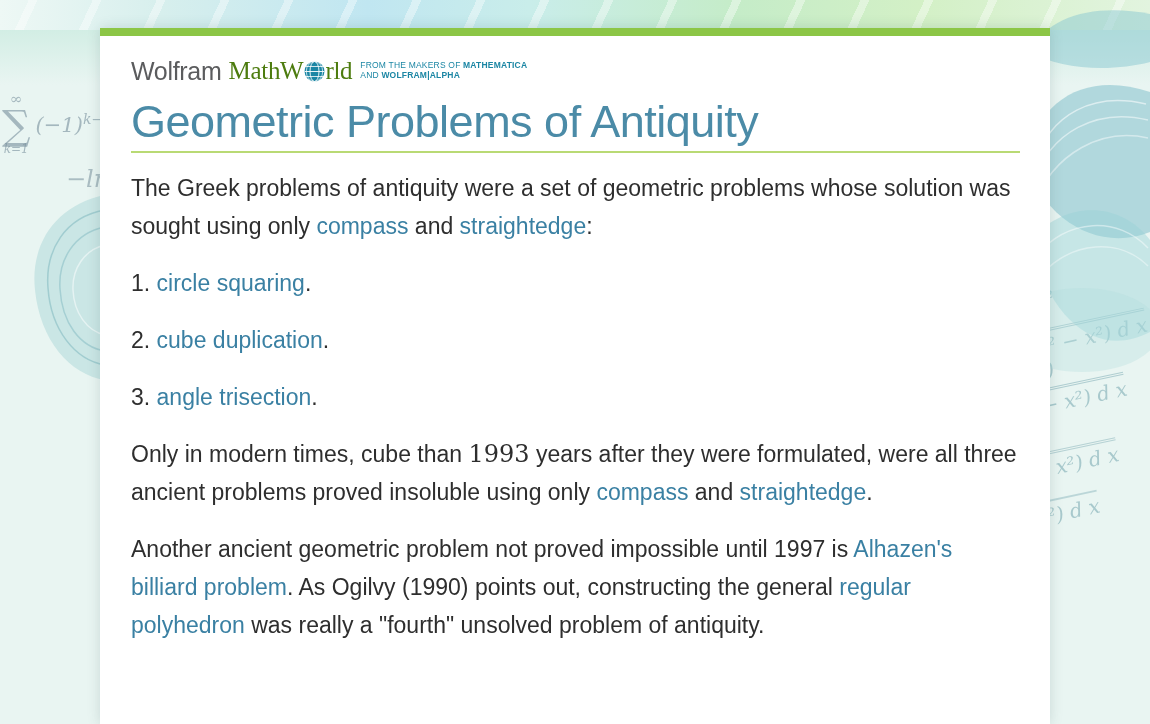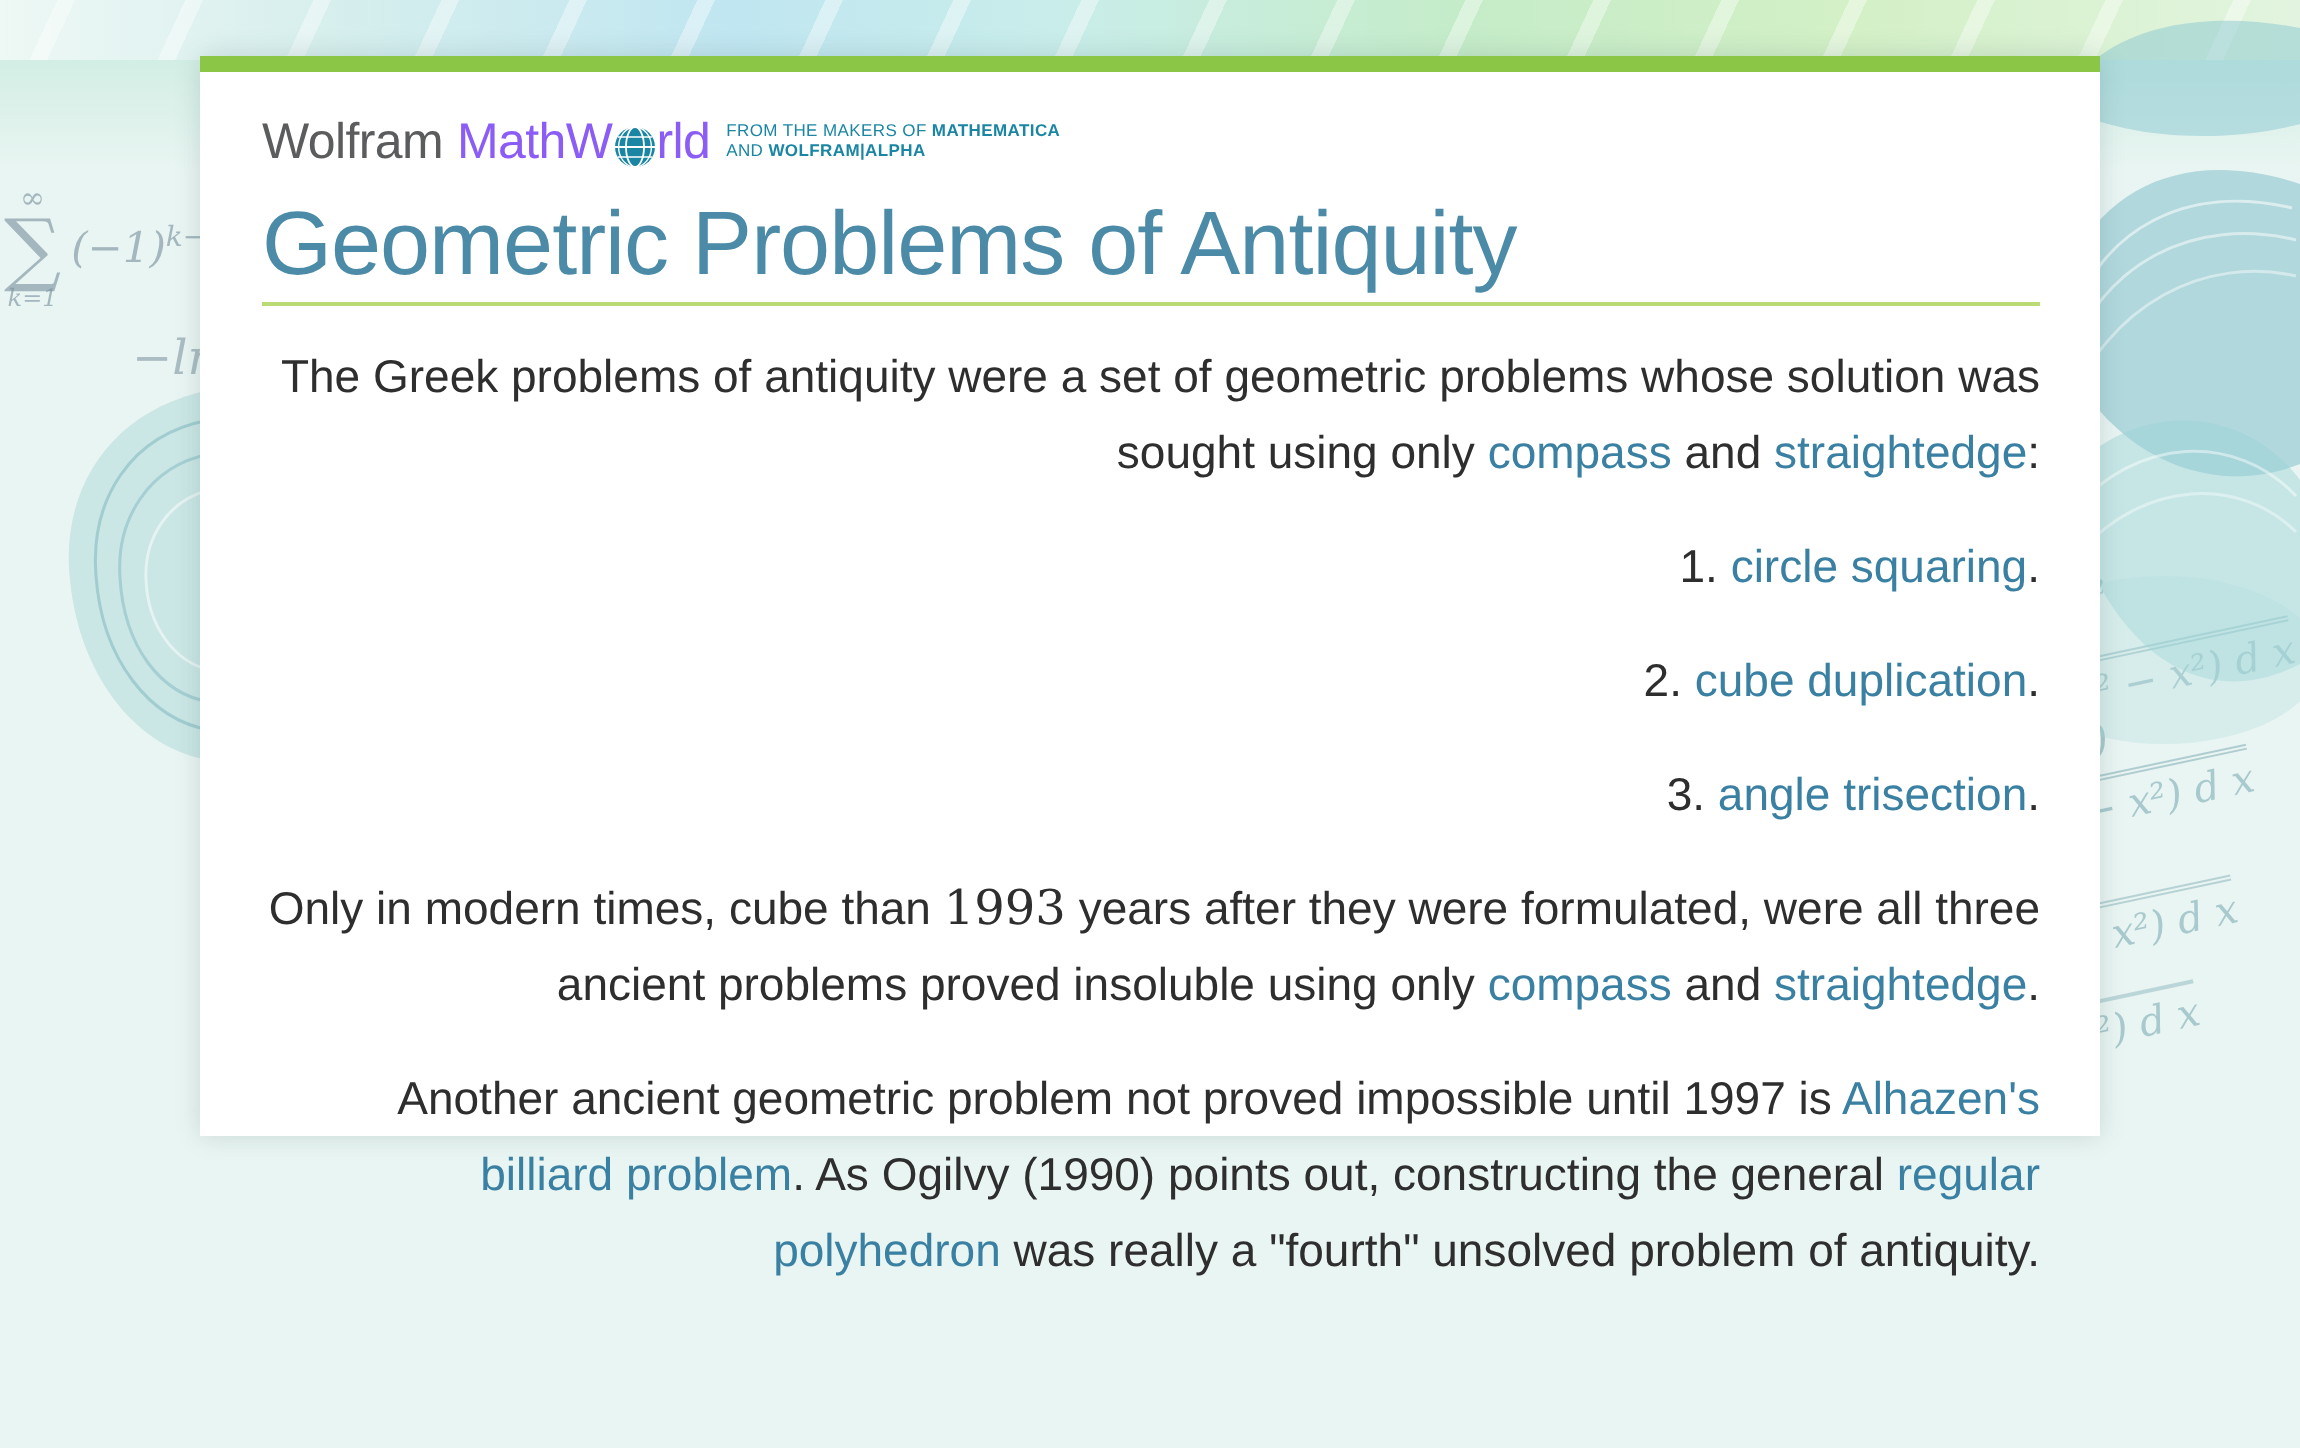--- a/index.html
+++ b/index.html
@@ -48,42 +48,42 @@
   .frag:nth-of-type(3){left:1038px;top:356px;}
   .frag:nth-of-type(4){left:1026px;top:382px;border-top:3px double rgba(104,158,168,.45);}
   .frag:nth-of-type(5){left:1032px;top:446px;border-top:3px double rgba(104,158,168,.40);}
   .frag:nth-of-type(6){left:1036px;top:496px;border-top:2px solid rgba(104,158,168,.35);}
 
   .right-shapes{position:absolute;left:1020px;top:0;z-index:1;}
   .left-shapes{position:absolute;left:0;top:185px;z-index:1;}
 
   
   .card{
-    position:absolute;left:100px;top:28px;width:950px;height:540px;z-index:2;
+    position:absolute;left:100px;top:28px;width:950px;height:696px;z-index:2;
     background:#ffffff;box-shadow:0 0 12px rgba(50,90,90,.18);
     box-sizing:border-box;padding:0 30px 0 31px;
   }
   .green-bar{position:absolute;top:0;left:0;right:0;height:8px;background:#8cc646;}
 
   
   .logo-row{margin-top:29px;display:flex;align-items:flex-start;cursor:pointer;}
   .logo-wolfram{font-size:25px;color:#5b5c5e;letter-spacing:-.3px;}
-  .logo-mathworld{font-size:25px;color:#8b5cf6;letter-spacing:-.3px;margin-left:7px;display:flex;align-items:center;}
+  .logo-mathworld{font-size:25px;color:#4d7c0f;letter-spacing:-.3px;margin-left:7px;display:flex;align-items:flex-start;font-family:Liberation Serif, serif;}
   .globe{margin:4px 0 0 1px;}
   .tagline{margin:3px 0 4px 8px;font-size:8.5px;line-height:10px;color:#1b86a4;letter-spacing:.2px;}
   .tagline b{font-weight:700;}
 
   
   h1{
     margin:11px 0 0 0;font-weight:400;font-size:45px;line-height:50px;
     color:#4b8ba7;letter-spacing:-.5px;
   }
   hr{border:none;border-top:2px solid #b9da74;margin:4px 0 0 0;}
   .para{
-    margin:19px 0 0 0;font-size:23px;line-height:38px;color:#2e2e2e;max-width:889px;text-align:right;
+    margin:19px 0 0 0;font-size:23px;line-height:38px;color:#2e2e2e;max-width:889px;
   }
   .para.first{margin-top:16px;}
   .link{color:#3a80a3;cursor:pointer;}
   .math{font-family:"DejaVu Serif",serif;font-size:24px;}
 </style>
 </head>
 <body>
 
 <div class="banner"></div>
 <div class="banner-fade"></div>

